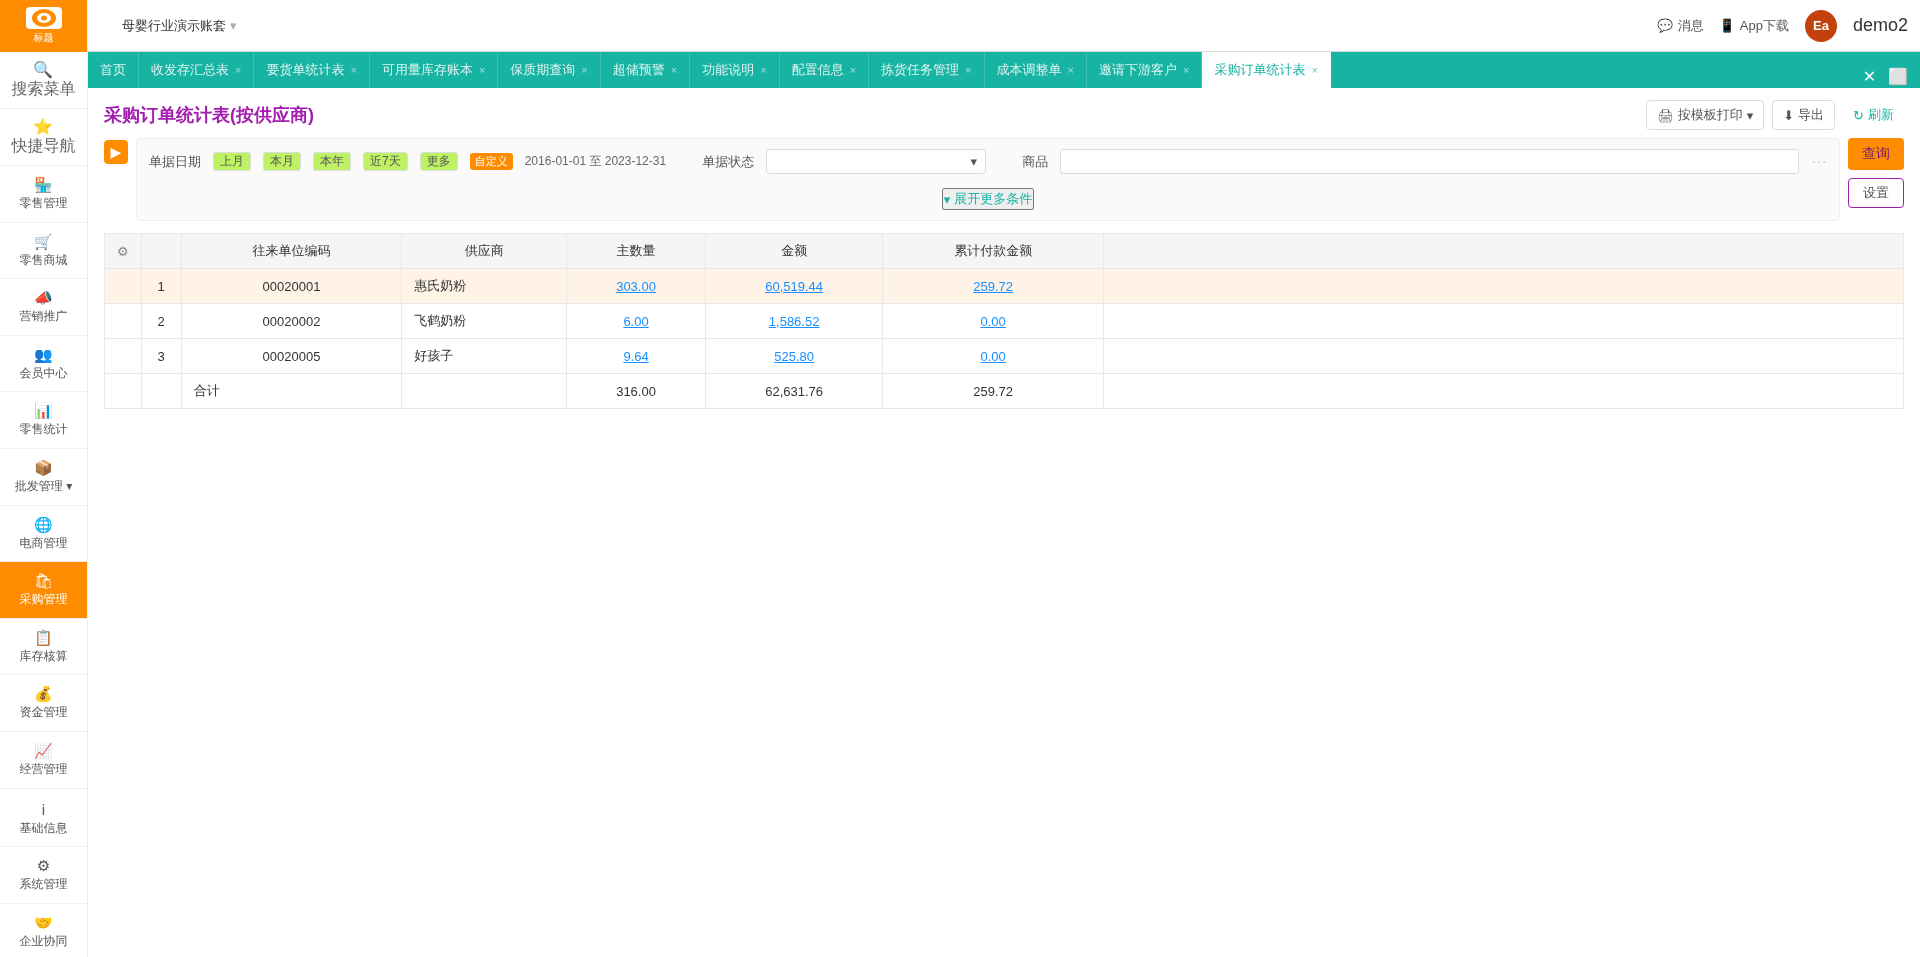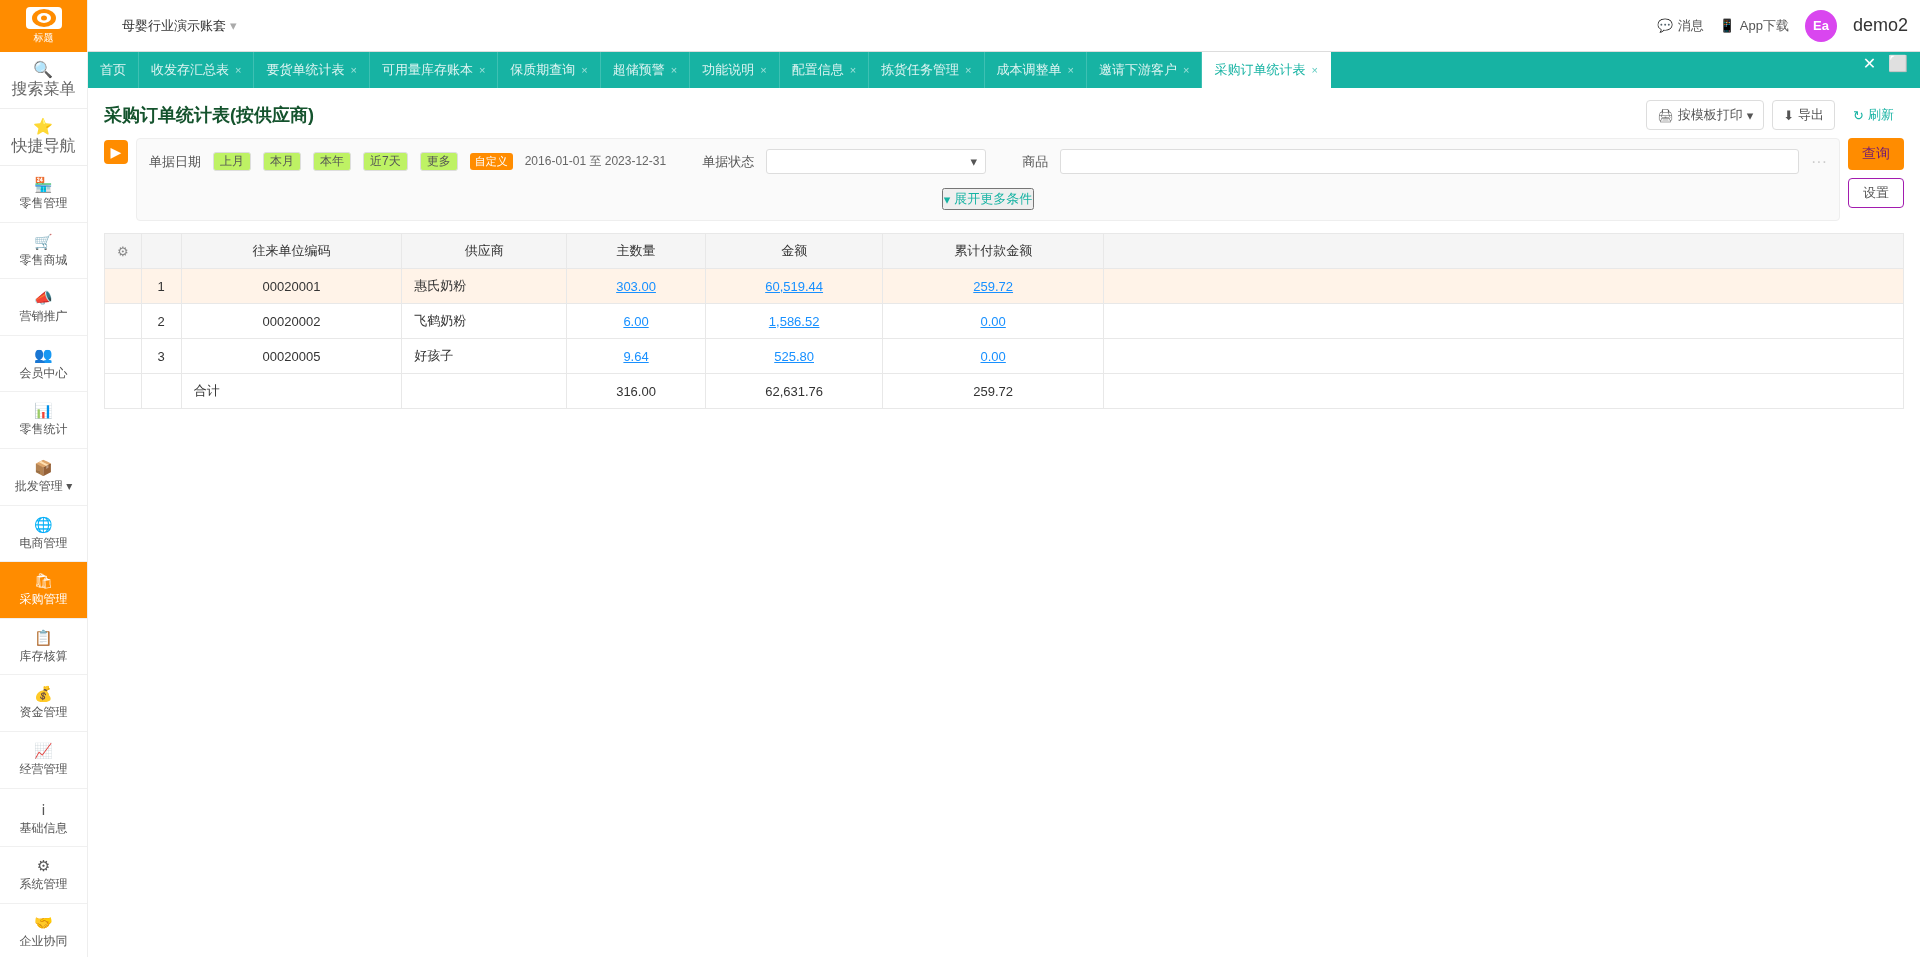--- a/index.html
+++ b/index.html
@@ -21,38 +21,38 @@
 
     
     .main { flex: 1; display: flex; flex-direction: column; overflow: hidden; }
 
     
     .topbar { height: 52px; background: #fff; display: flex; align-items: center; padding: 0 12px; border-bottom: 1px solid #ddd; justify-content: space-between; }
     .topbar-left { display: flex; align-items: center; gap: 8px; margin-left: 22px; }
     .industry-selector { display: flex; align-items: center; gap: 4px; font-size: 13px; color: #333; cursor: pointer; }
     .topbar-right { display: flex; align-items: center; gap: 16px; }
     .topbar-icon-btn { display: flex; align-items: center; gap: 4px; font-size: 13px; color: #555; cursor: pointer; }
-    .user-avatar { width: 32px; height: 32px; border-radius: 50%; background: #d946ef; display: flex; align-items: center; justify-content: center; color: #fff; font-size: 13px; font-weight: bold; cursor: pointer; }
+    .user-avatar { width: 32px; height: 32px; border-radius: 50%; background: #c2410c; display: flex; align-items: center; justify-content: center; color: #fff; font-size: 13px; font-weight: bold; cursor: pointer; }
     .user-name { font-size: 18px; color: #333; cursor: pointer; }
 
     
-    .nav-tabs { height: 36px; background: #17b3a3; display: flex; align-items: flex-start; overflow-x: auto; flex-shrink: 0; }
+    .nav-tabs { height: 36px; background: #17b3a3; display: flex; align-items: flex-end; overflow-x: auto; flex-shrink: 0; }
     .nav-tabs::-webkit-scrollbar { height: 3px; }
     .nav-tab { display: flex; align-items: center; padding: 0 12px; height: 36px; font-size: 13px; color: #fff; cursor: pointer; white-space: nowrap; opacity: 0.85; border-right: 1px solid rgba(255,255,255,0.2); }
     .nav-tab.active { background: #fff; color: #17b3a3; opacity: 1; font-weight: 500; }
     .nav-tab .close-x { margin-left: 6px; opacity: 0.7; font-size: 11px; }
     .nav-tabs-end { margin-left: auto; display: flex; align-items: center; gap: 4px; padding: 0 8px; }
     .nav-tab-btn { color: #fff; background: none; border: none; cursor: pointer; font-size: 16px; display: flex; align-items: center; padding: 2px 4px; }
 
     
     .page-content { flex: 1; overflow-y: auto; background: #fff; padding: 0; }
 
     
     .page-header { display: flex; align-items: center; justify-content: space-between; padding: 12px 16px 8px 16px; }
-    .page-title { font-size: 18px; font-weight: bold; color: #14532d; }
+    .page-title { font-size: 18px; font-weight: bold; color: #a21caf; }
     .page-actions { display: flex; align-items: center; gap: 8px; }
     .btn-print { display: flex; align-items: center; gap: 4px; border: 1px solid #ddd; border-radius: 4px; padding: 5px 10px; cursor: pointer; font-size: 13px; color: #555; background: #fff; }
     .btn-export { display: flex; align-items: center; gap: 4px; border: 1px solid #ddd; border-radius: 4px; padding: 5px 10px; cursor: pointer; font-size: 13px; color: #555; background: #fff; }
     .btn-refresh { display: flex; align-items: center; gap: 4px; border: none; padding: 5px 10px; cursor: pointer; font-size: 13px; color: #17b3a3; background: #fff; }
     .filter-row { display: flex; align-items: center; gap: 12px; flex-wrap: wrap; }
     .filter-label { font-size: 13px; color: #555; white-space: nowrap; }
     .filter-date-btn { font-size: 12px; color: #555; padding: 0 6px; border: 1px solid #ddd; border-radius: 3px; background: #bef264; cursor: pointer; }
     .filter-date-range { font-size: 12px; color: #666; }
     .filter-custom-badge { background: #ff8c00; color: #fff; font-size: 11px; padding: 1px 5px; border-radius: 3px; }
     .filter-select { border: 1px solid #ddd; border-radius: 3px; padding: 4px 8px; font-size: 13px; color: #555; background: #fff; cursor: pointer; display: flex; align-items: center; gap: 4px; min-width: 200px; }

